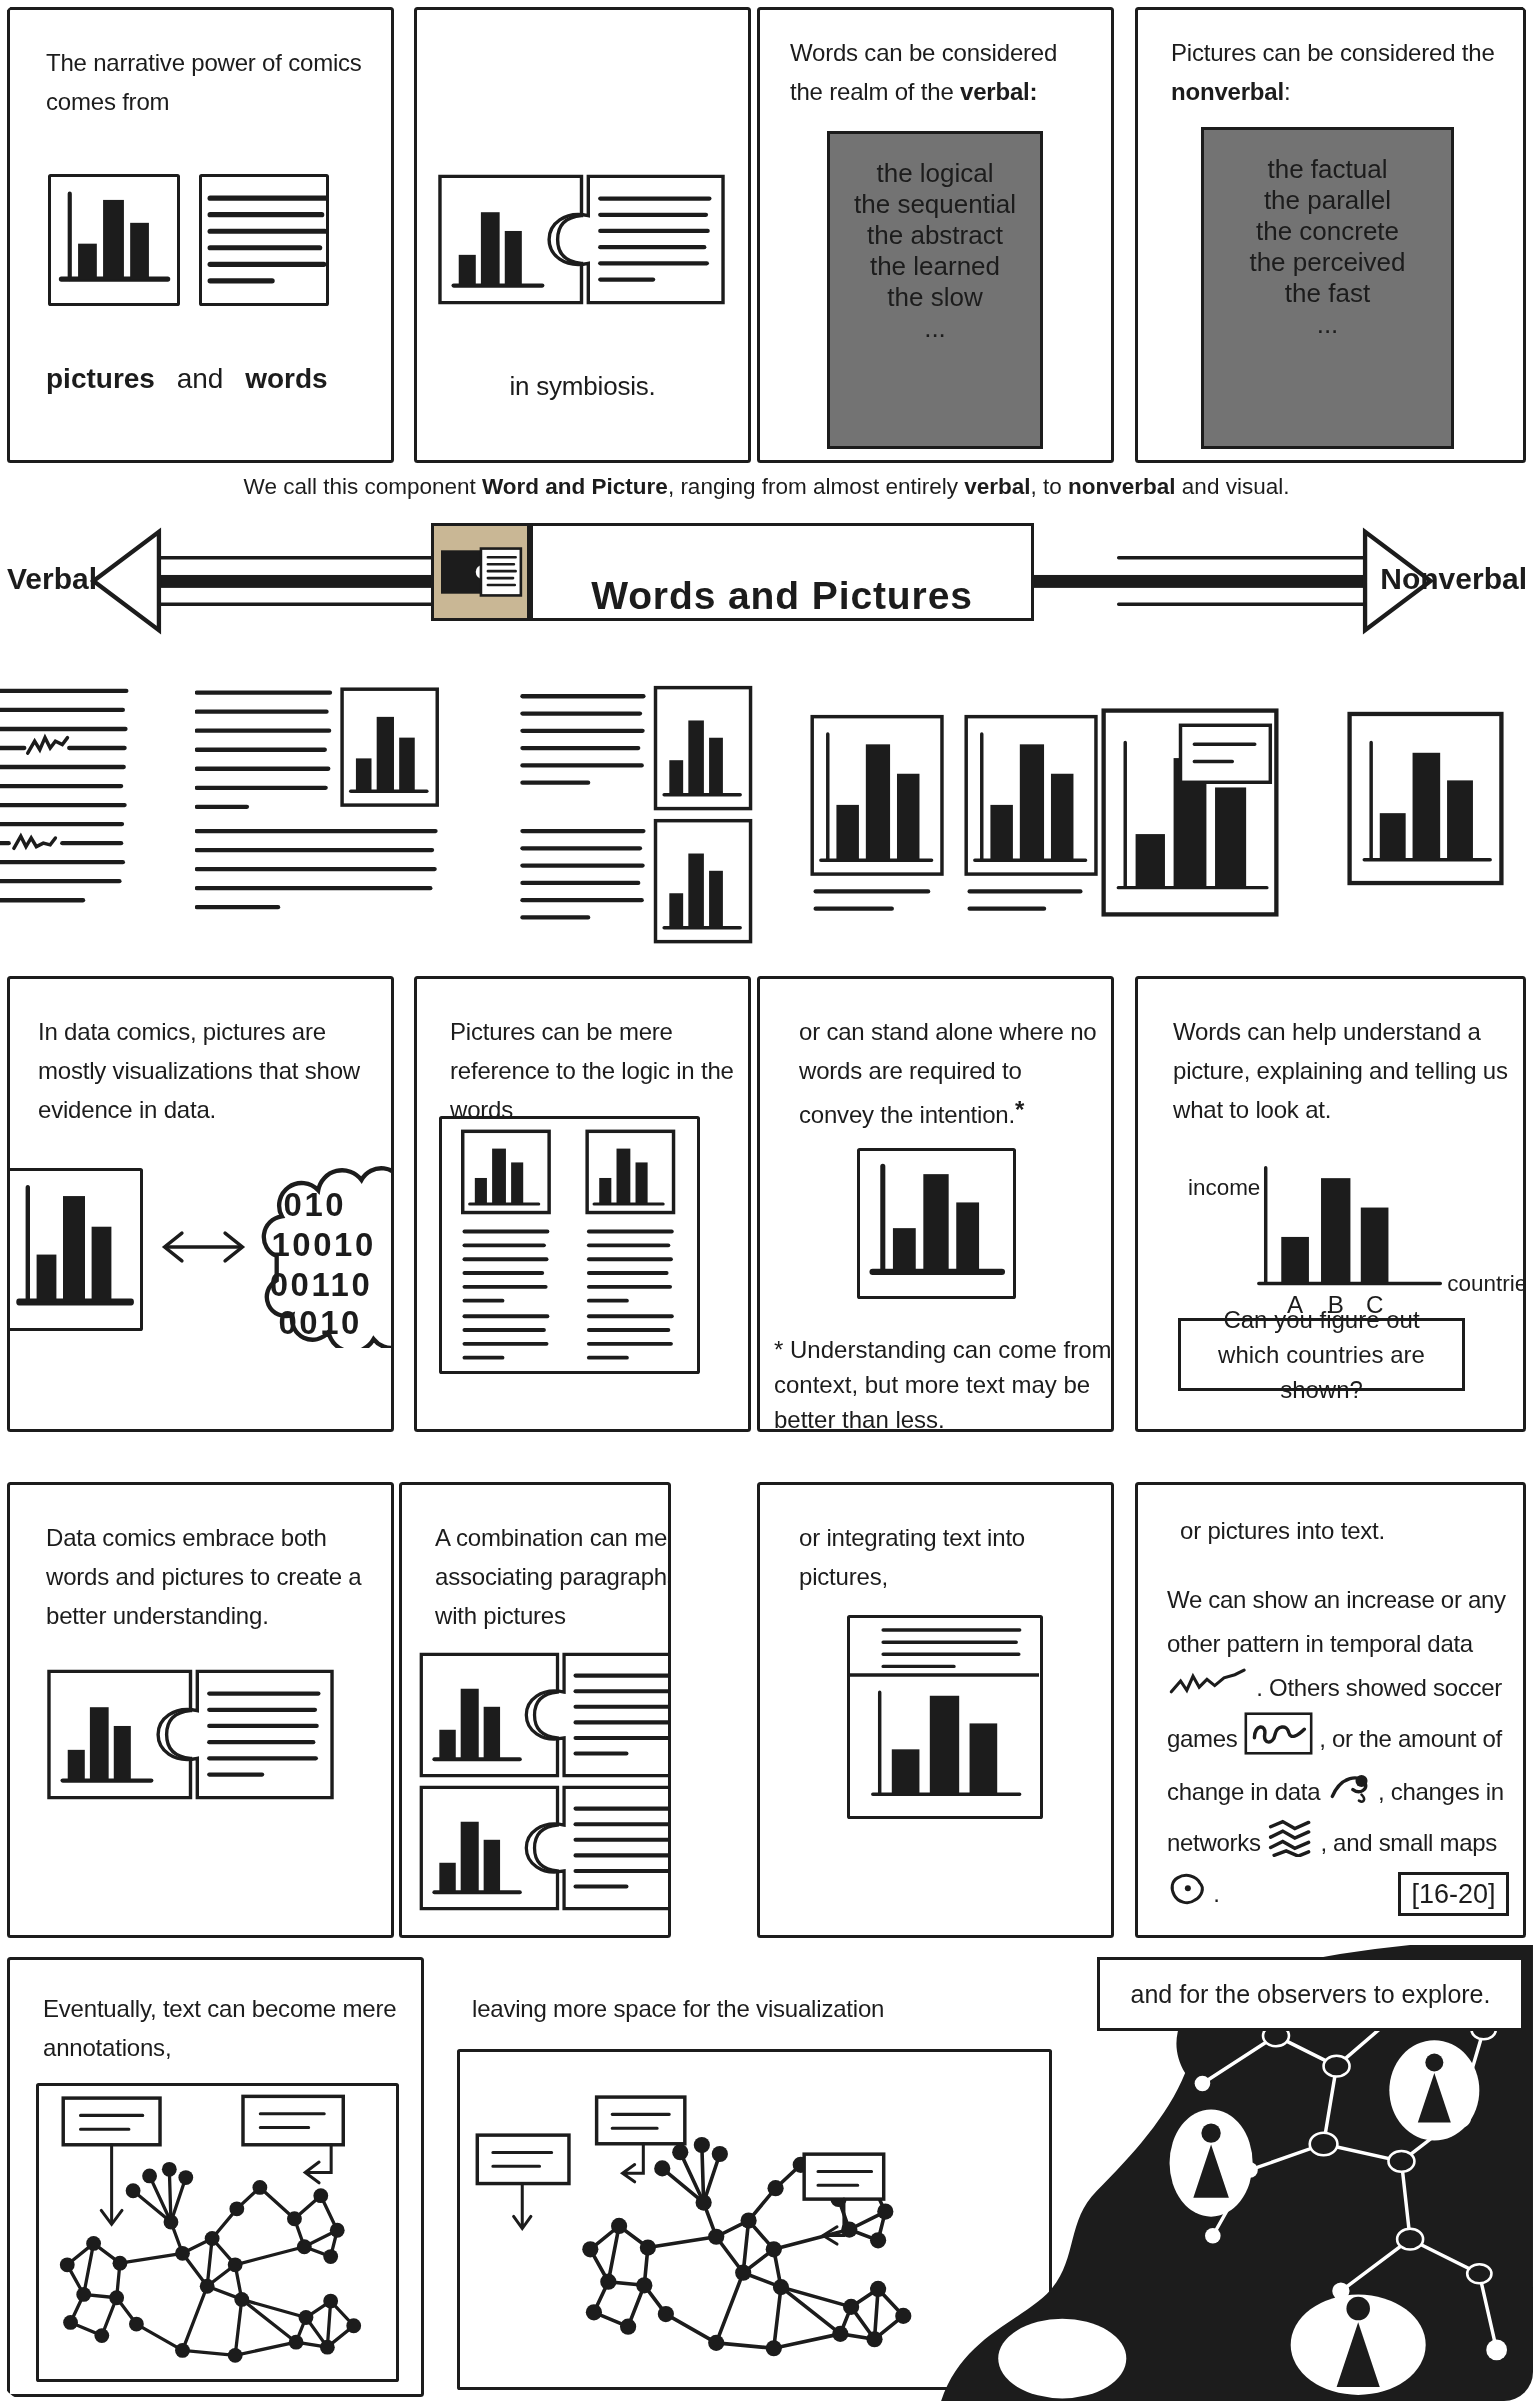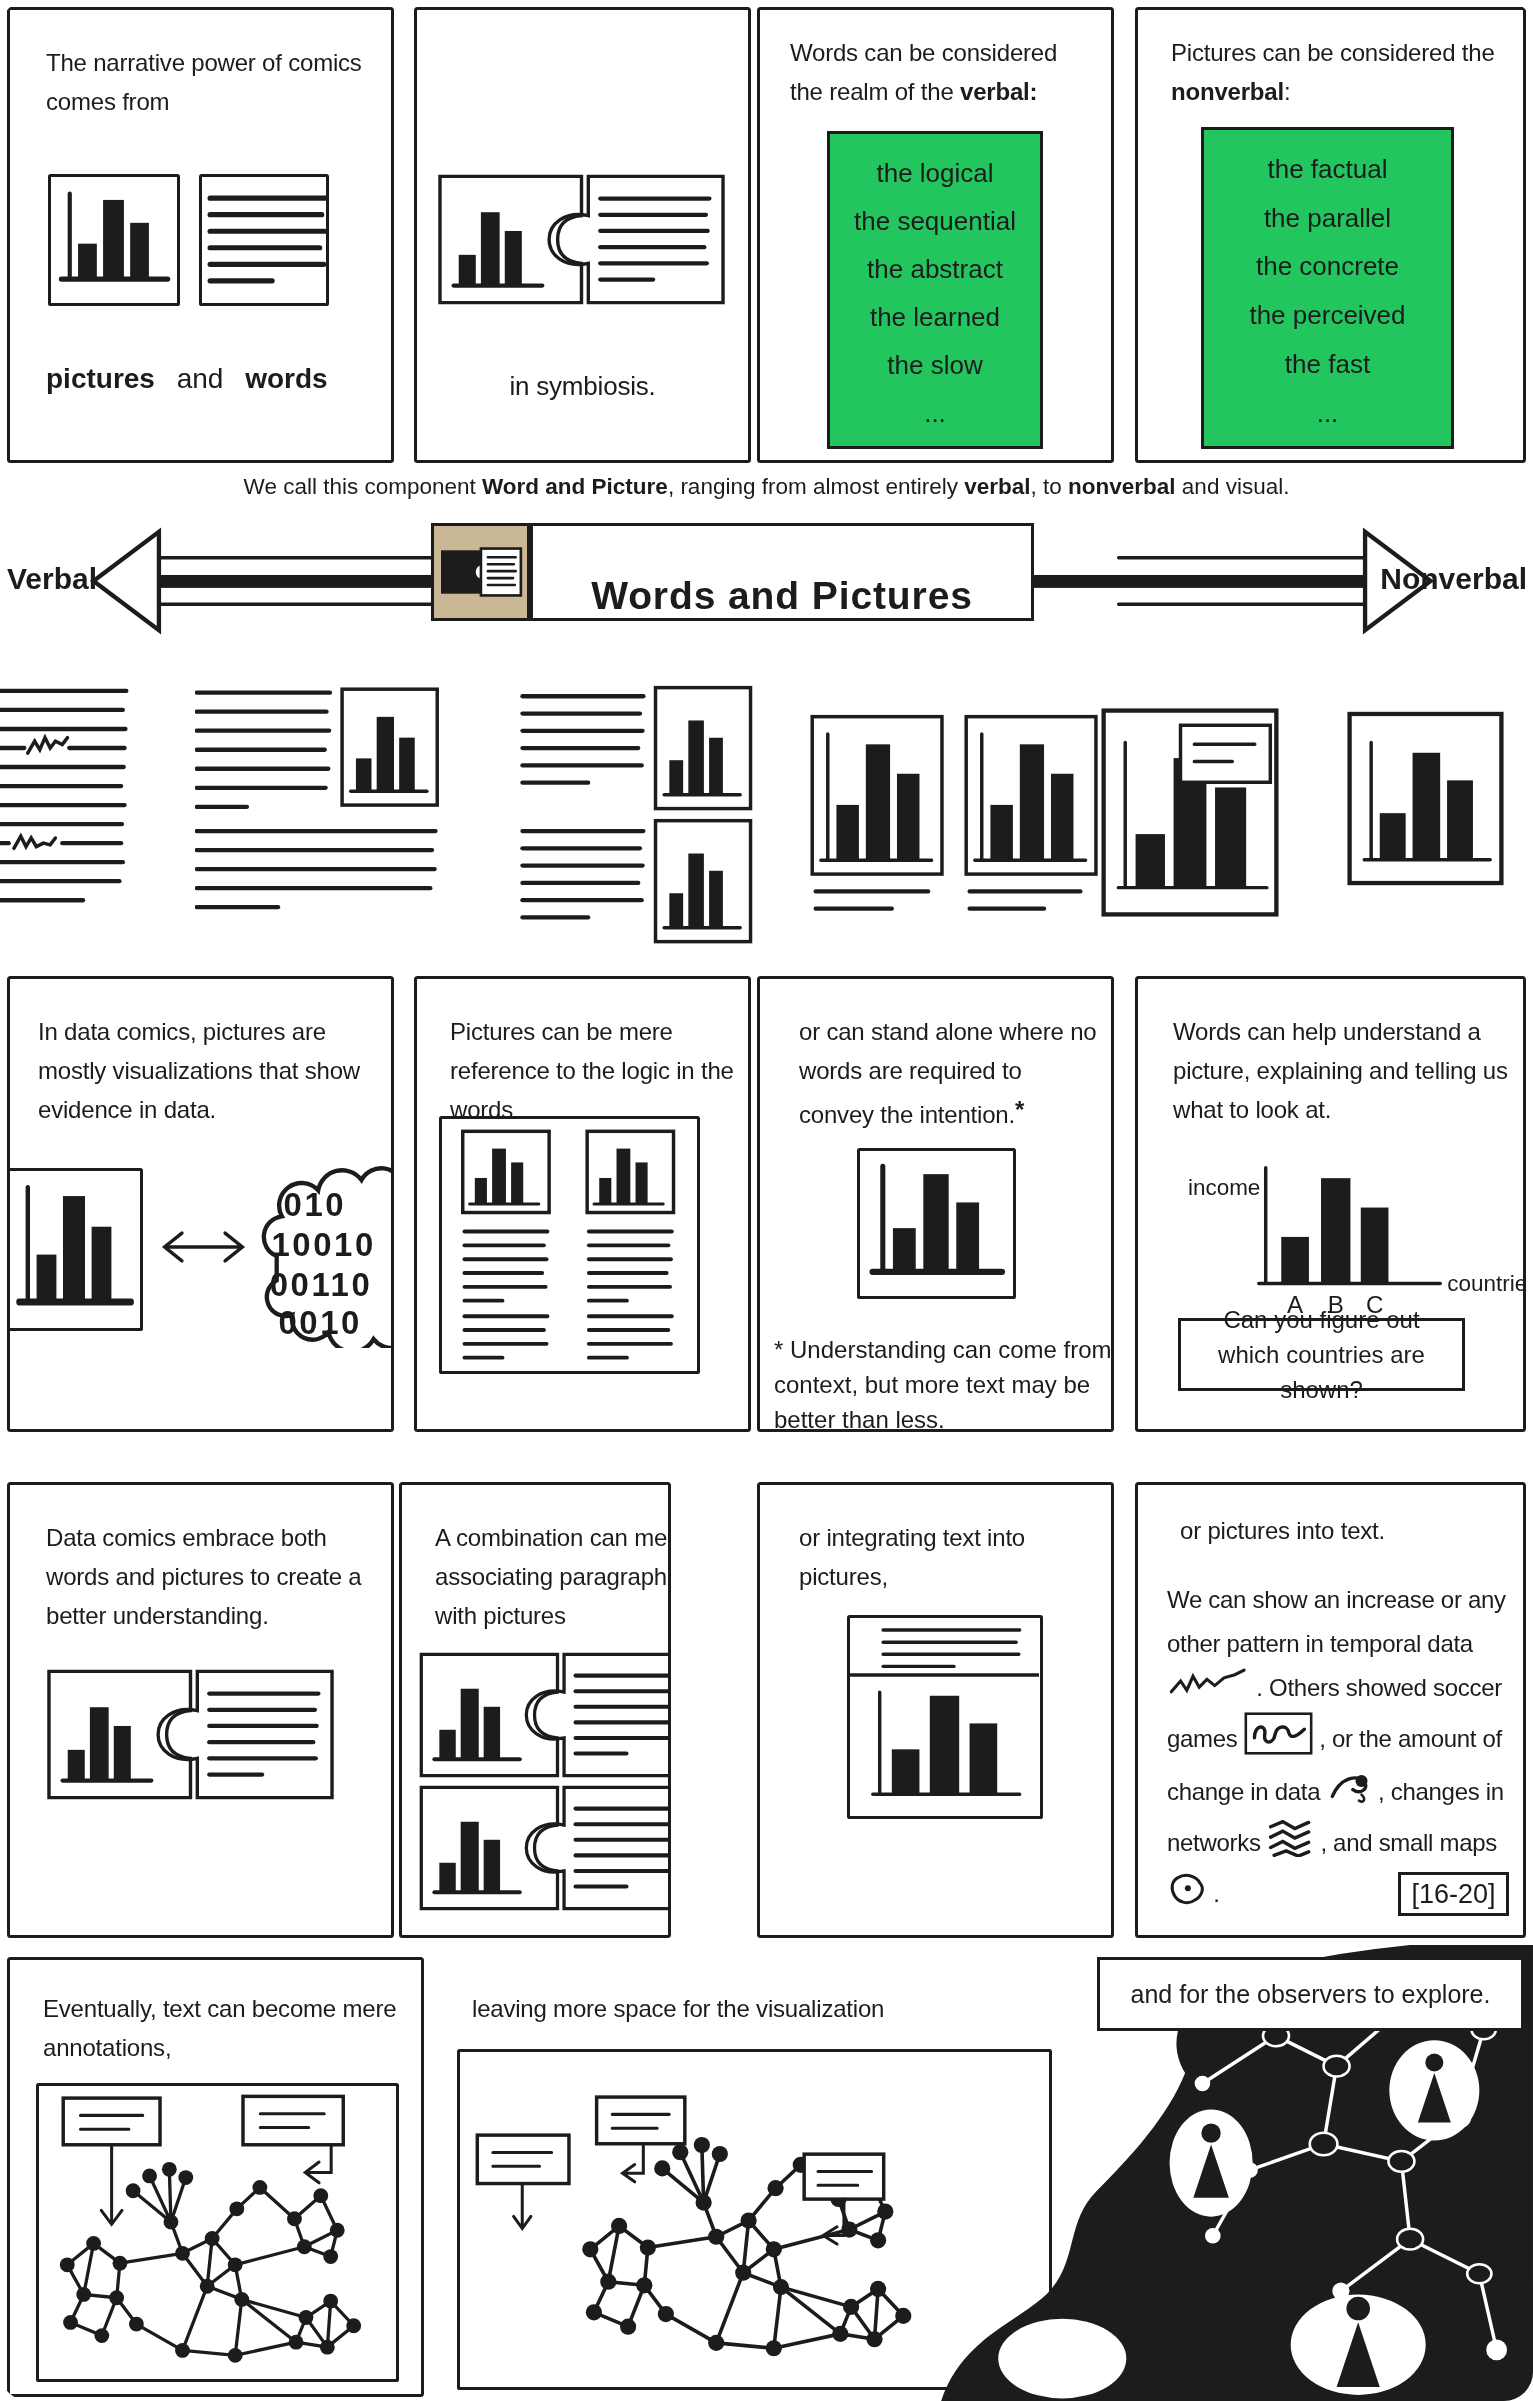--- a/index.html
+++ b/index.html
@@ -11,22 +11,22 @@
   .frame { position:absolute; border:3px solid #1c1c1c; border-radius:2.6px; background:#fff; }
   .t { position:absolute; }
   .body-t { font-size:24px; line-height:39px; letter-spacing:-0.2px; }
   .small-t { font-size:24px; line-height:35px; }
   .b { font-weight:700; }
   .ctr { text-align:center; }
   .ink { stroke:#1c1c1c; stroke-linecap:round; fill:none; }
   .inkf { fill:#1c1c1c; stroke:none; }
   .whs { stroke:#ffffff; stroke-linecap:round; fill:none; }
   .whf { fill:#ffffff; }
-  .listbox { position:absolute; border:3px solid #1c1c1c; background:#22c55e; display:flex; flex-direction:column;
-             justify-content:space-between; padding:24px 5.2px 17.3px 5.2px; }
+  .listbox { position:absolute; border:3px solid #1c1c1c; background:#737373; display:flex; flex-direction:column;
+             padding:24px 5.2px 17.3px 5.2px; }
   .listbox div { font-size:26px; text-align:center; }
   .inline-icon { display:inline-block; vertical-align:middle; }
   .capbox { position:absolute; border:3px solid #1c1c1c; background:#fff; display:flex; align-items:center;
             justify-content:center; text-align:center; }
 </style>
 </head>
 <body>
 
 <svg width="0" height="0" style="position:absolute">
   <defs>

